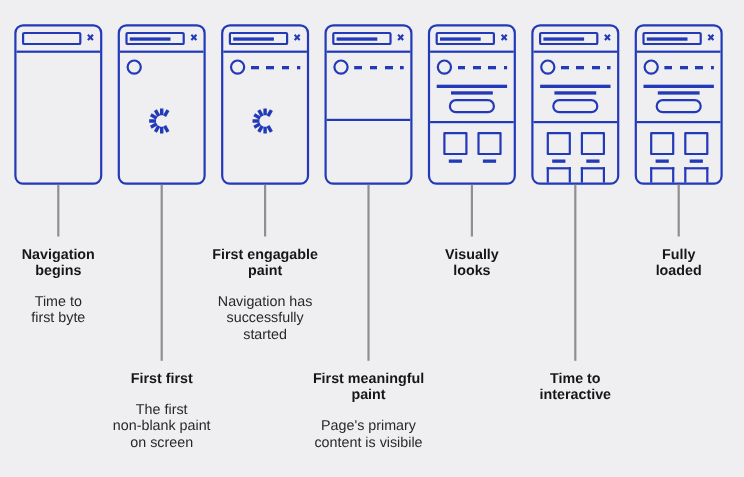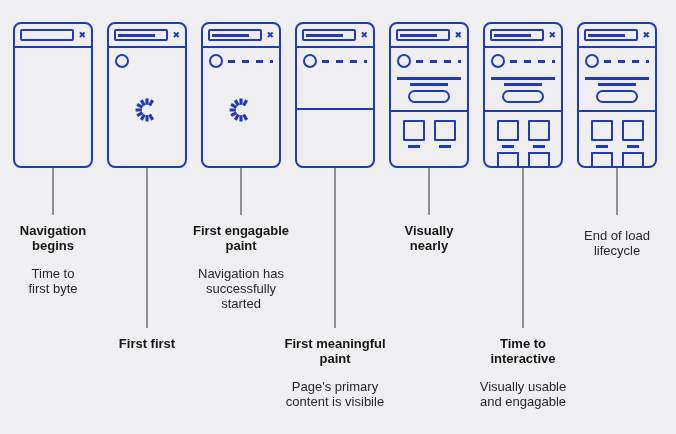--- a/index.html
+++ b/index.html
@@ -135,20 +135,23 @@
             <line x1="13" y1="2" x2="13" y2="8" transform="rotate(270 13 13)"></line>
             <line x1="13" y1="2" x2="13" y2="8" transform="rotate(300 13 13)"></line>
             <line x1="13" y1="2" x2="13" y2="8" transform="rotate(330 13 13)"></line>
           </g>
         </svg>
       </div>
     </div>
     <div class="connector long"></div>
     <div class="label">
       <div class="title">First first</div>
+      <div class="desc">The first
+non-blank paint
+on screen</div>
     </div>
   </div>
 
   <div class="col">
     <div class="window">
       <div class="titlebar">
         <div class="addressbar">
           <div class="url-line"></div>
         </div>
         <span class="close">✖</span>
@@ -234,21 +237,21 @@
           <div class="card-wrap">
             <div class="card"></div>
             <div class="caption"></div>
           </div>
         </div>
       </div>
     </div>
     <div class="connector short"></div>
     <div class="label">
       <div class="title">Visually
-nearly</div>
+looks</div>
     </div>
   </div>
 
   <div class="col">
     <div class="window">
       <div class="titlebar">
         <div class="addressbar">
           <div class="url-line"></div>
         </div>
         <span class="close">✖</span>
@@ -276,22 +279,20 @@
         <div class="bottom-cards">
           <div class="bottom-card"></div>
           <div class="bottom-card"></div>
         </div>
       </div>
     </div>
     <div class="connector long"></div>
     <div class="label">
       <div class="title">Time to
 interactive</div>
-      <div class="desc">Visually usable
-and engagable</div>
     </div>
   </div>
 
   <div class="col">
     <div class="window">
       <div class="titlebar">
         <div class="addressbar">
           <div class="url-line"></div>
         </div>
         <span class="close">✖</span>
@@ -317,18 +318,18 @@
           </div>
         </div>
         <div class="bottom-cards">
           <div class="bottom-card"></div>
           <div class="bottom-card"></div>
         </div>
       </div>
     </div>
     <div class="connector short"></div>
     <div class="label">
-      <div class="desc">End of load
-lifecycle</div>
+      <div class="title">Fully
+loaded</div>
     </div>
   </div>
 
 </div>
 
 </body></html>

